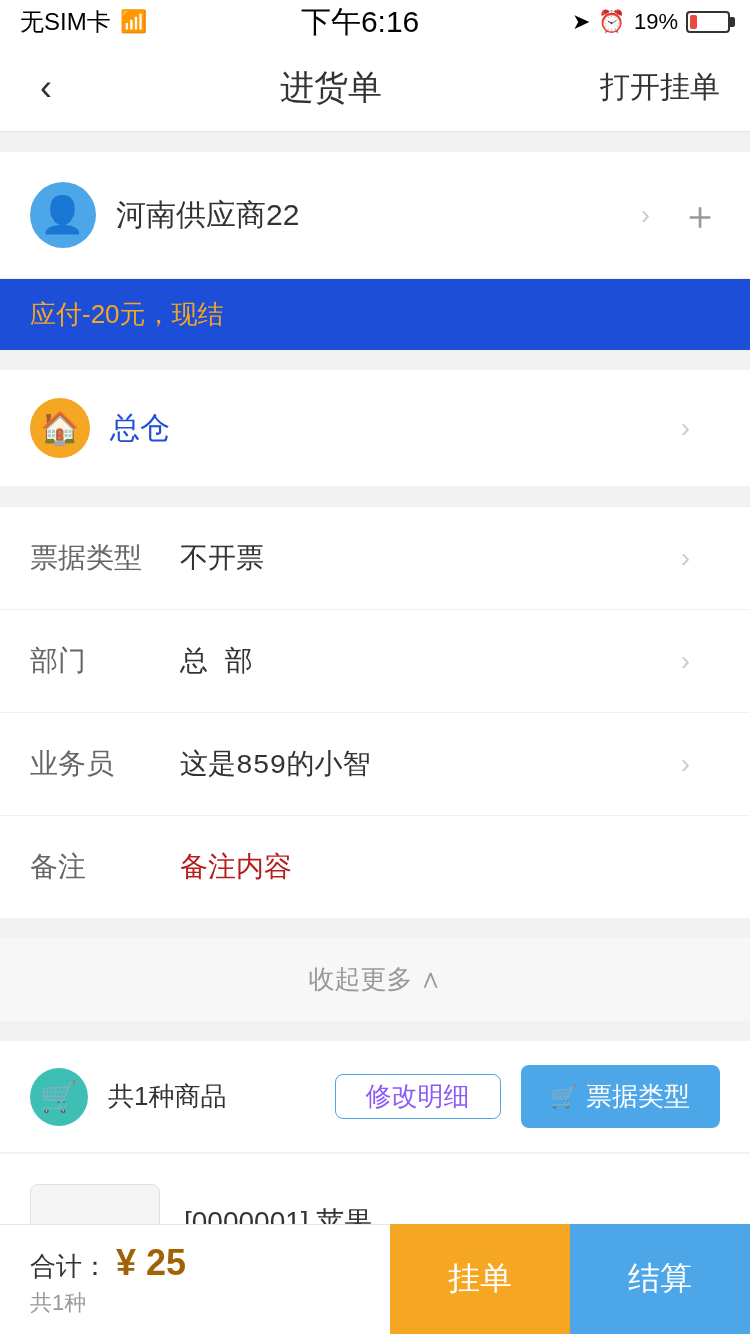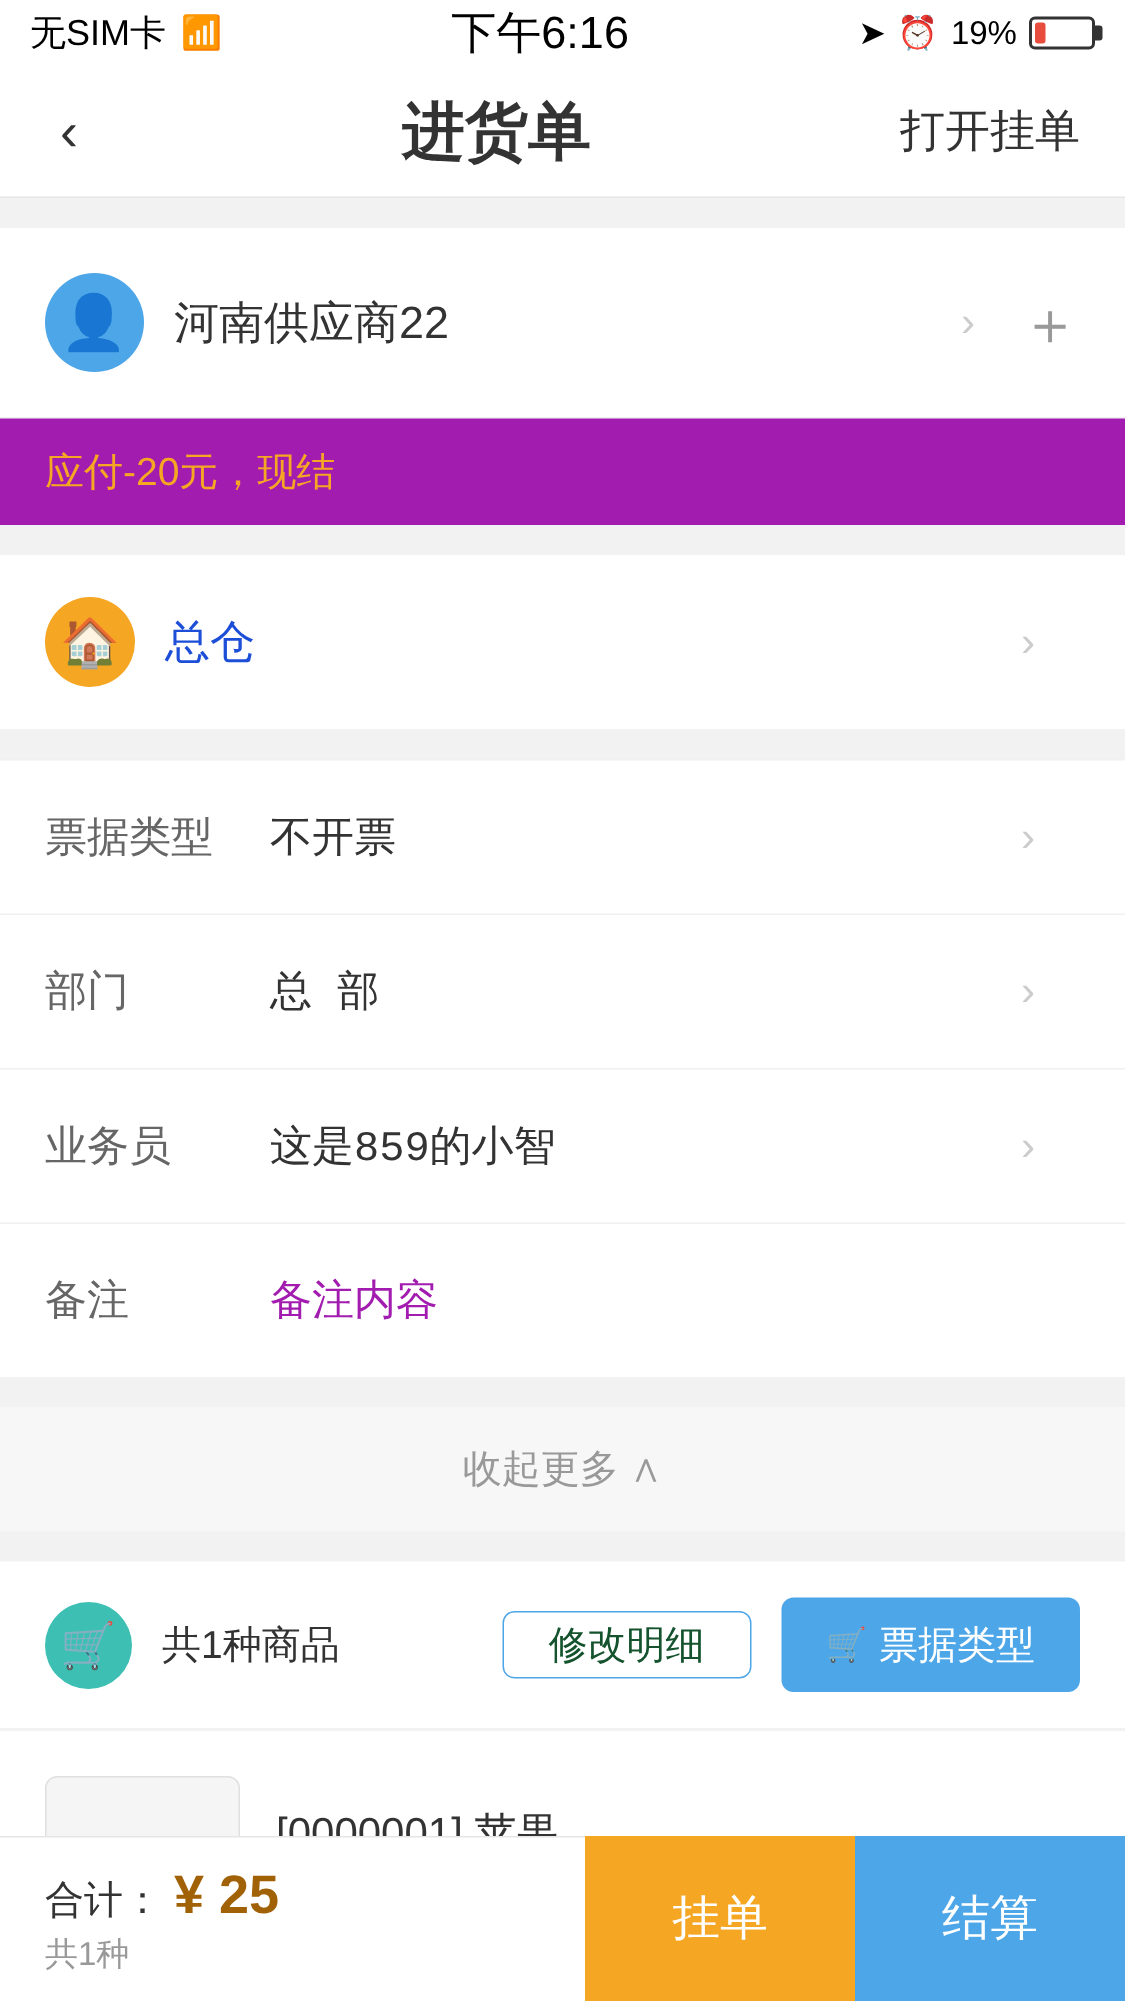--- a/index.html
+++ b/index.html
@@ -47,21 +47,21 @@
       justify-content: space-between;
       padding: 0 30px;
       border-bottom: 1px solid #e5e5e5;
     }
     .nav-back {
       font-size: 36px;
       color: #333;
       cursor: pointer;
       padding: 10px;
     }
-    .nav-title { font-size: 42px; font-weight: 700; color: #333; }
+    .nav-title { font-size: 34px; font-weight: 400; color: #333; }
     .nav-action { font-size: 30px; color: #333; cursor: pointer; }
 
     
     .section {
       background: #fff;
       margin-top: 20px;
     }
 
     
     .supplier-row {
@@ -75,21 +75,21 @@
       display: flex; align-items: center; justify-content: center;
       margin-right: 20px; flex-shrink: 0;
     }
     .supplier-avatar-icon { color: #fff; font-size: 36px; }
     .supplier-name { flex: 1; font-size: 30px; color: #333; }
     .chevron-right { color: #ccc; font-size: 28px; margin-right: 30px; }
     .plus-btn { font-size: 40px; color: #999; cursor: pointer; }
 
     
     .warning-banner {
-      background: #a21caf;
+      background: #1d4ed8;
       padding: 18px 30px;
       font-size: 26px;
       color: #f5a623;
     }
 
     
     .warehouse-row {
       display: flex;
       align-items: center;
       padding: 28px 30px;
@@ -105,21 +105,21 @@
     
     .form-row {
       display: flex;
       align-items: center;
       padding: 32px 30px;
       border-top: 1px solid #f0f0f0;
       background: #fff;
     }
     .form-label { font-size: 28px; color: #666; width: 130px; flex-shrink: 0; }
     .form-value { flex: 1; font-size: 28px; color: #333; padding-left: 20px; font-family: Liberation Mono, monospace; }
-    .form-placeholder { flex: 1; font-size: 28px; color: #a21caf; padding-left: 20px; }
+    .form-placeholder { flex: 1; font-size: 28px; color: #b91c1c; padding-left: 20px; }
 
     
     .collapse-row {
       background: #f7f7f7;
       display: flex;
       align-items: flex-end;
       justify-content: center;
       padding: 24px;
       font-size: 26px;
       color: #999;
@@ -137,21 +137,21 @@
       gap: 20px;
     }
     .product-icon {
       width: 58px; height: 58px; border-radius: 50%; background: #3dbfb4;
       display: flex; align-items: center; justify-content: center;
       flex-shrink: 0;
     }
     .product-count { flex: 1; font-size: 26px; color: #333; }
     .btn-outline {
       border: 1.5px solid #4da6e8;
-      color: #14532d;
+      color: #8b5cf6;
       background: #fff;
       padding: 4px 30px;
       border-radius: 8px;
       font-size: 26px;
       cursor: pointer;
     }
     .btn-blue {
       background: #4da6e8;
       color: #fff;
       border: none;

